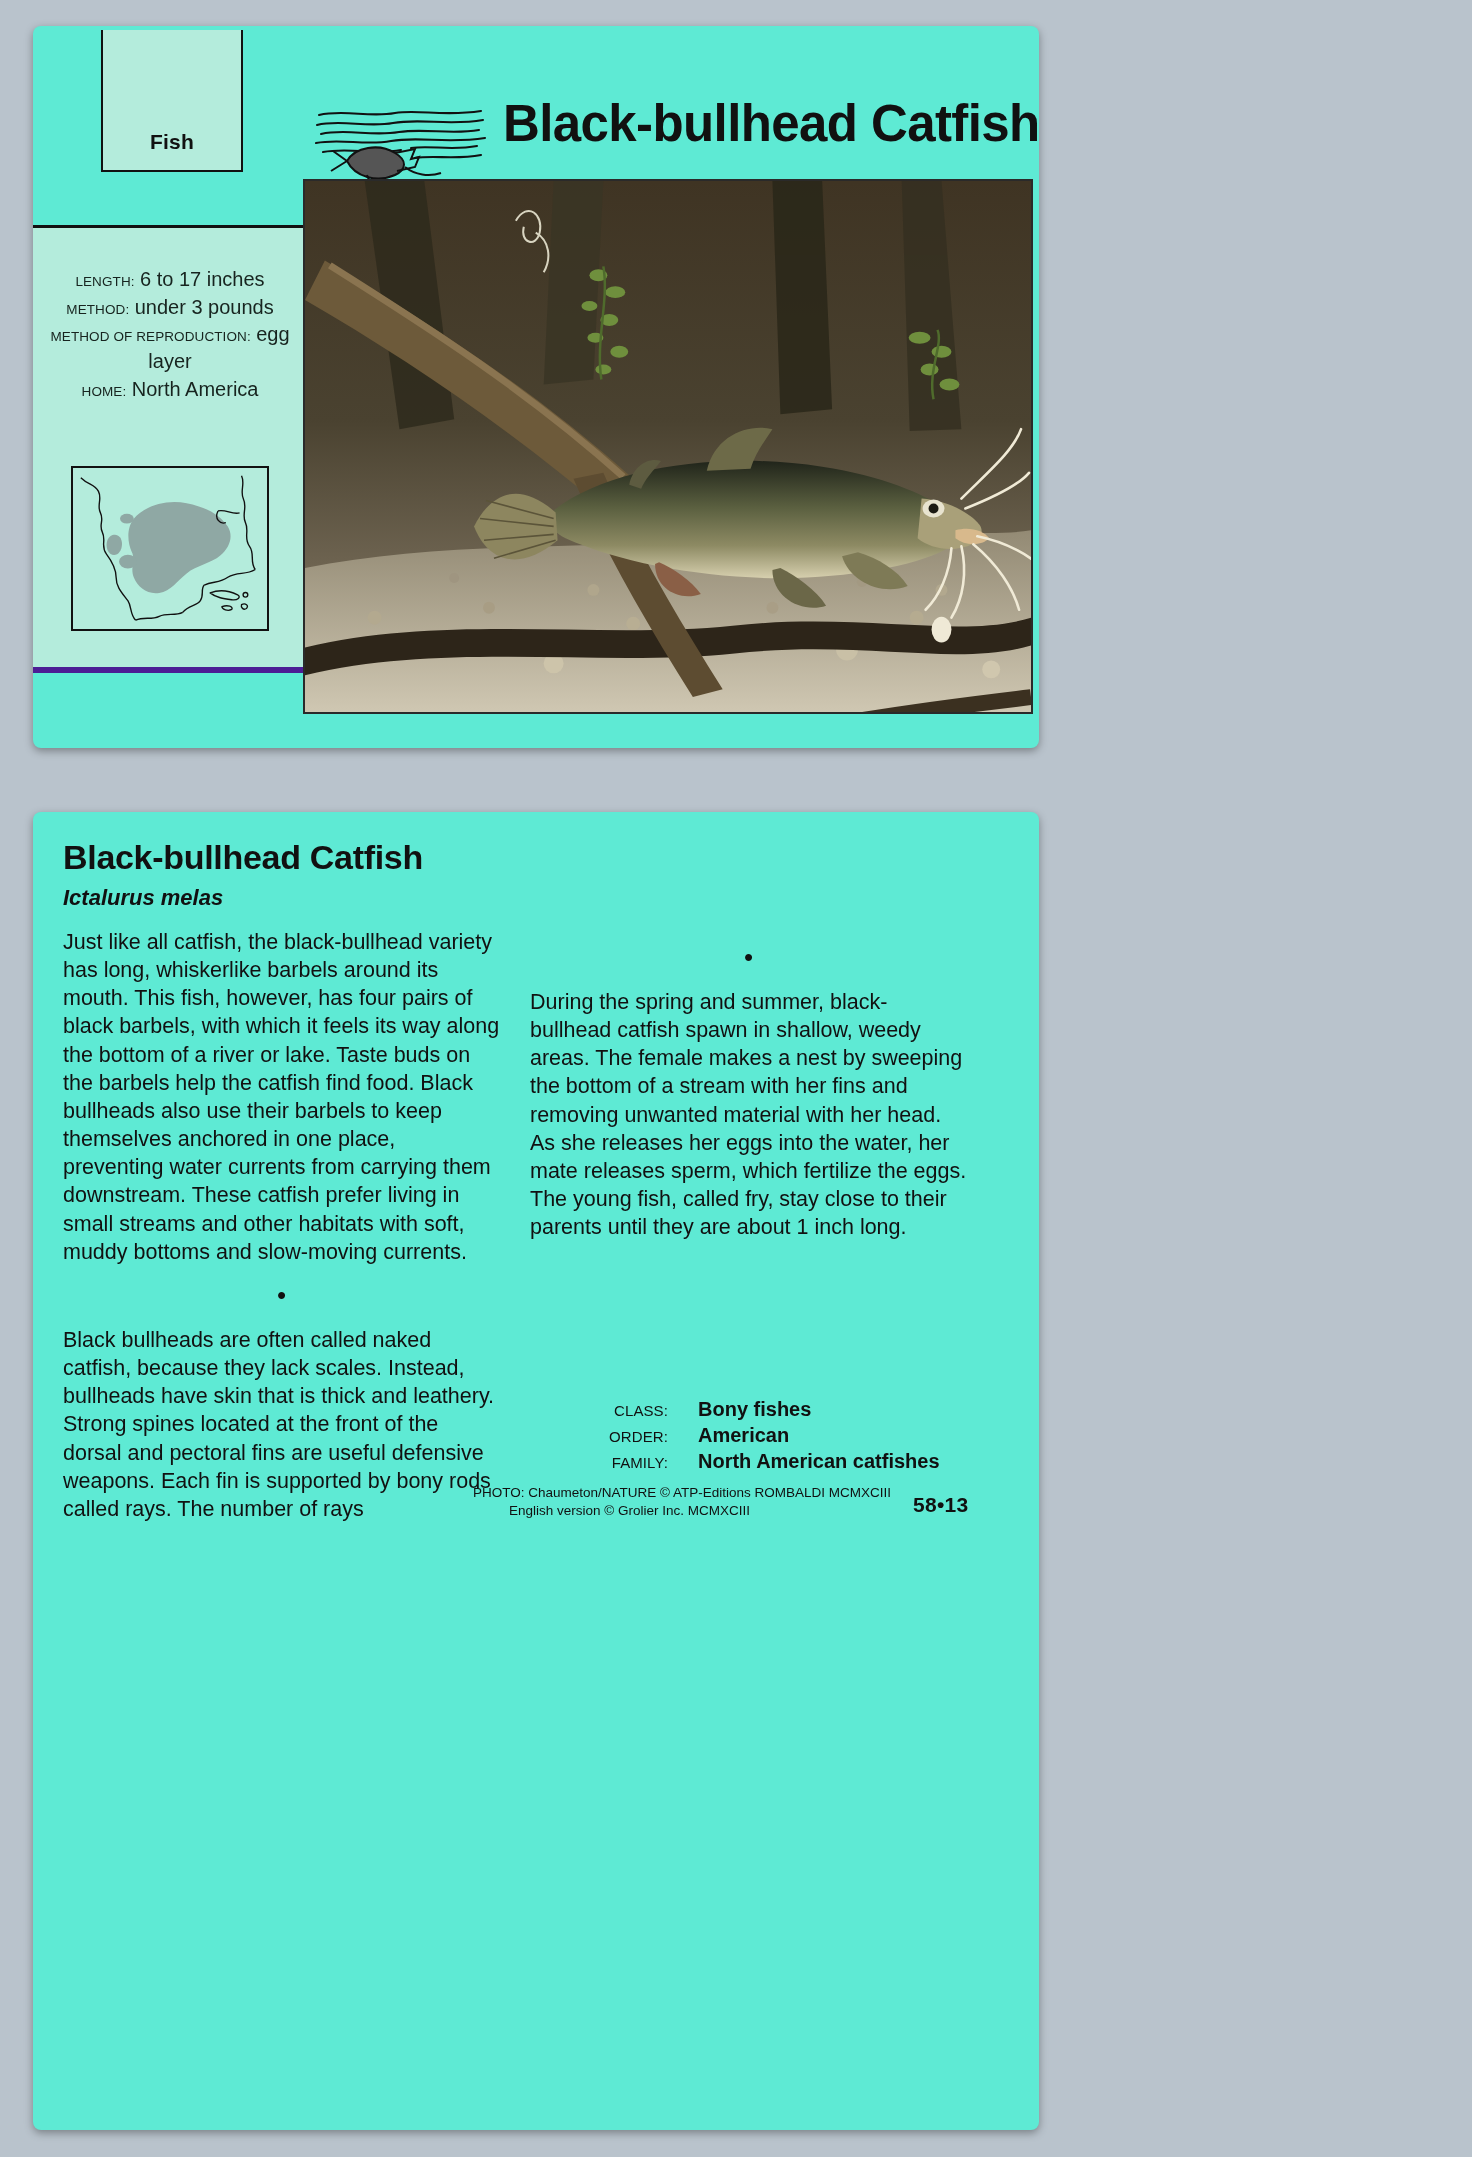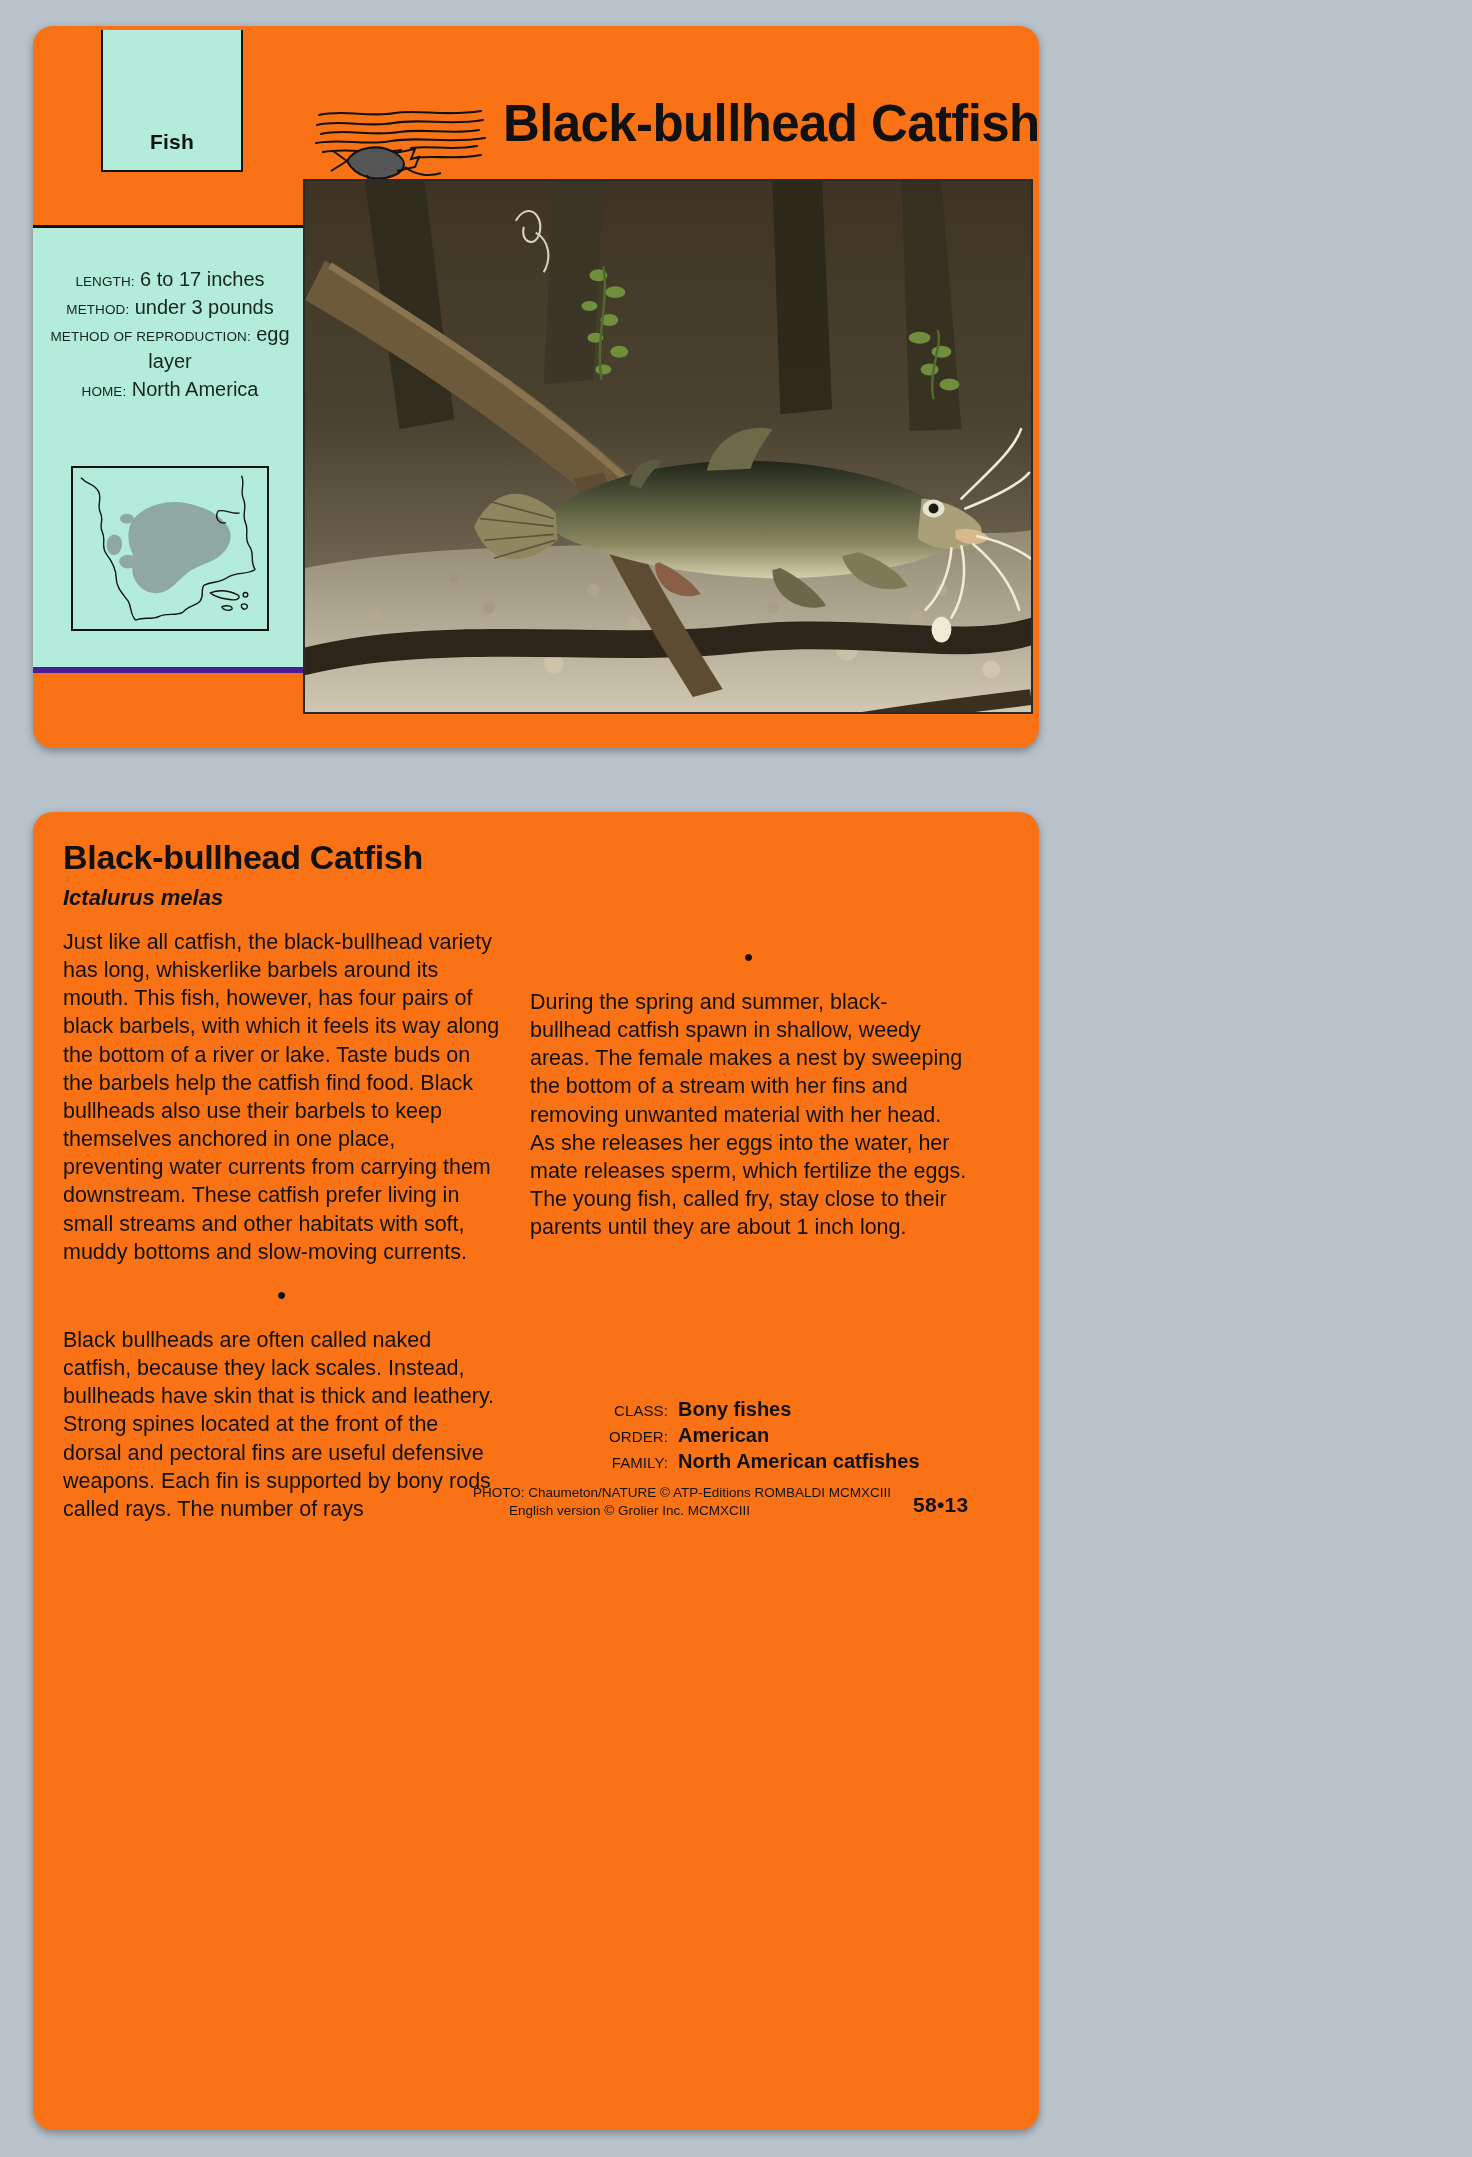--- a/index.html
+++ b/index.html
@@ -6,22 +6,22 @@
   body{
     width:1472px;height:2157px;
     background:#b9c3cc;
     font-family:"Liberation Sans", sans-serif;
     position:relative;
     overflow:hidden;
   }
   
   .card{
     position:absolute;
-    background:#f97316;
-    border-radius:20px;
+    background:#5eead4;
+    border-radius:8px;
     box-shadow:0 3px 9px rgba(0,0,0,.35);
     overflow:hidden;
   }
   
   #front-card{ left:33px; top:26px; width:1006px; height:722px; }
 
   #class-tab{
     position:absolute;left:68px;top:4px;width:142px;height:142px;
     background:#b4ecdc;border:2px solid #111;border-top:none;
     display:flex;align-items:flex-end;justify-content:center;
@@ -93,20 +93,21 @@
   .col p{ margin:0; }
   .sep{ text-align:center;font-size:26px;line-height:1;margin:16px 0 18px 0;color:#111; }
 
   
   #taxonomy{
     position:absolute;left:497px;top:586px;width:437px;
   }
   #taxonomy .trow{
     display:flex;align-items:baseline;justify-content:flex-start;
     margin-bottom:3px;
+    gap:20px;
   }
   #taxonomy .tk{
     width:138px;text-align:right;padding-right:10px;
     font-size:15px;color:#111;letter-spacing:.1px;
   }
   #taxonomy .tv{
     font-size:20px;font-weight:bold;color:#111;
   }
   #credits{
     position:absolute;left:440px;top:672px;width:420px;

